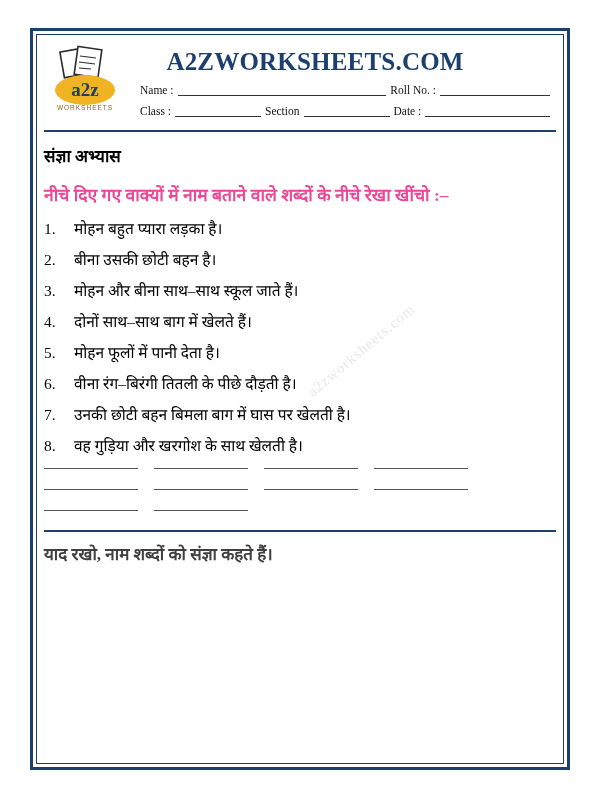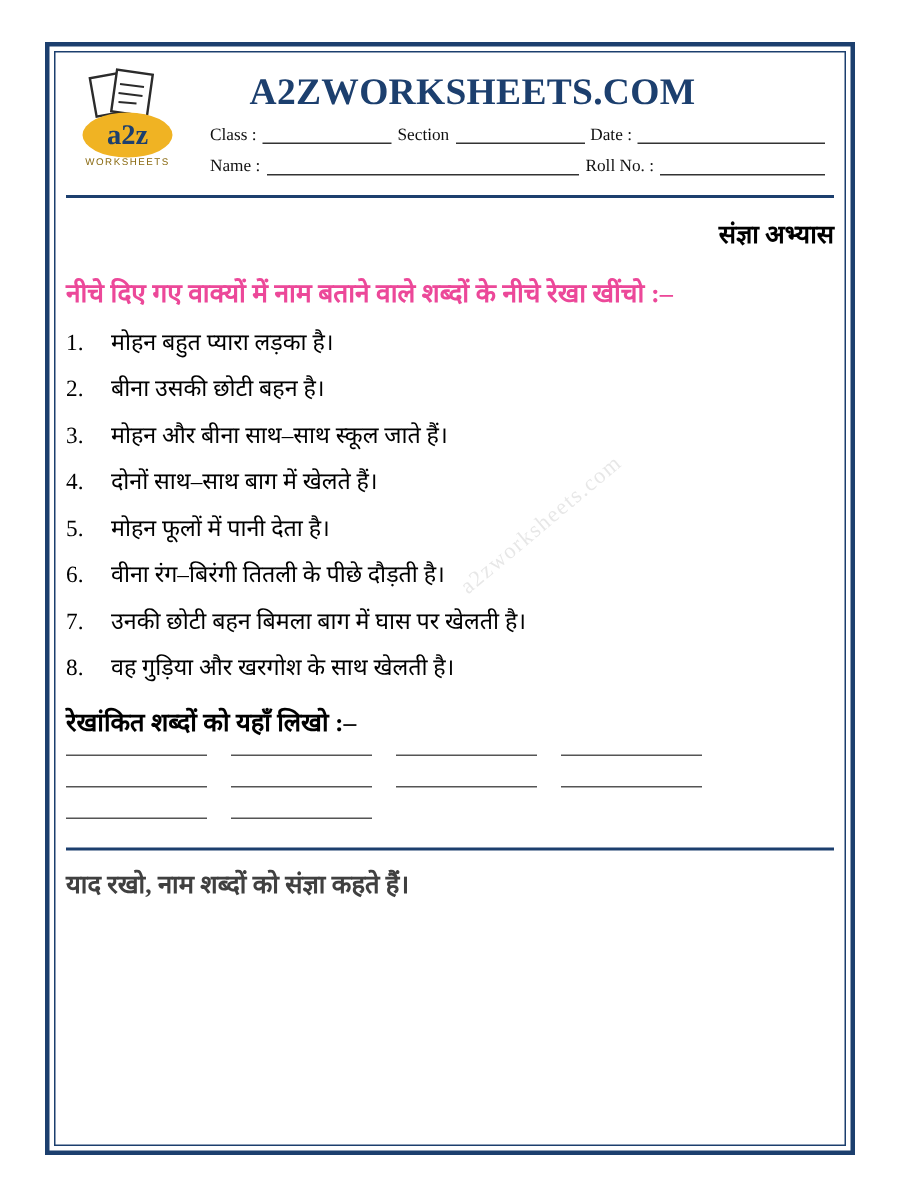--- a/index.html
+++ b/index.html
@@ -91,21 +91,21 @@
     border-bottom: 1px solid #333;
     height: 11px;
     margin: 0 4px;
   }
   .grow-1 { flex: 1 1 auto; }
   .w-md { width: 110px; }
   .w-sm { width: 86px; }
 
   
   .ws-title {
-    text-align: right;
+    text-align: left;
     font-family: "Liberation Serif", serif;
     font-weight: bold;
     font-size: 17px;
     color: #000;
     margin: 12px 0 14px 0;
   }
   .instruction {
     font-family: "Liberation Serif", serif;
     font-weight: bold;
     font-size: 17.5px;
@@ -192,33 +192,33 @@
           <ellipse cx="39" cy="46" rx="30" ry="15" fill="#f0b323"></ellipse>
           <text x="39" y="52" font-family="Liberation Serif, serif" font-size="19" font-weight="bold" fill="#1c3f6e" text-anchor="middle">a2z</text>
           <text x="39" y="66" font-family="Liberation Sans, sans-serif" font-size="6.5" letter-spacing="1" fill="#8a6a12" text-anchor="middle">WORKSHEETS</text>
         </svg>
       </div>
 
       <div class="site-title">A2ZWORKSHEETS.COM</div>
 
       <div class="fields">
         <div class="field-row">
+          <span class="field-label">Name :</span>
+          <span class="field-line grow-1"></span>
+          <span class="field-label">Roll No. :</span>
+          <span class="field-line w-md"></span>
+        </div>
+        <div class="field-row">
           <span class="field-label">Class :</span>
           <span class="field-line w-sm"></span>
           <span class="field-label">Section</span>
           <span class="field-line w-sm"></span>
           <span class="field-label">Date :</span>
           <span class="field-line grow-1"></span>
         </div>
-        <div class="field-row">
-          <span class="field-label">Name :</span>
-          <span class="field-line grow-1"></span>
-          <span class="field-label">Roll No. :</span>
-          <span class="field-line w-md"></span>
-        </div>
       </div>
     </div>
 
     <div class="ws-title">संज्ञा अभ्यास</div>
 
     <div class="instruction">नीचे दिए गए वाक्यों में नाम बताने वाले शब्दों के नीचे रेखा खींचो :–</div>
 
     <ol class="questions">
       <li>
         <span class="q-num">1.</span>
@@ -247,21 +247,20 @@
       <li>
         <span class="q-num">7.</span>
         <span class="q-text">उनकी छोटी बहन बिमला बाग में घास पर खेलती है।</span>
       </li>
       <li>
         <span class="q-num">8.</span>
         <span class="q-text">वह गुड़िया और खरगोश के साथ खेलती है।</span>
       </li>
     </ol>
 
-    <div class="sub-instruction">रेखांकित शब्दों को यहाँ लिखो :–</div>
 
     <div class="blank-rows">
       <div class="blank-row">
         <span class="blank"></span>
         <span class="blank"></span>
         <span class="blank"></span>
         <span class="blank"></span>
       </div>
       <div class="blank-row">
         <span class="blank"></span>

